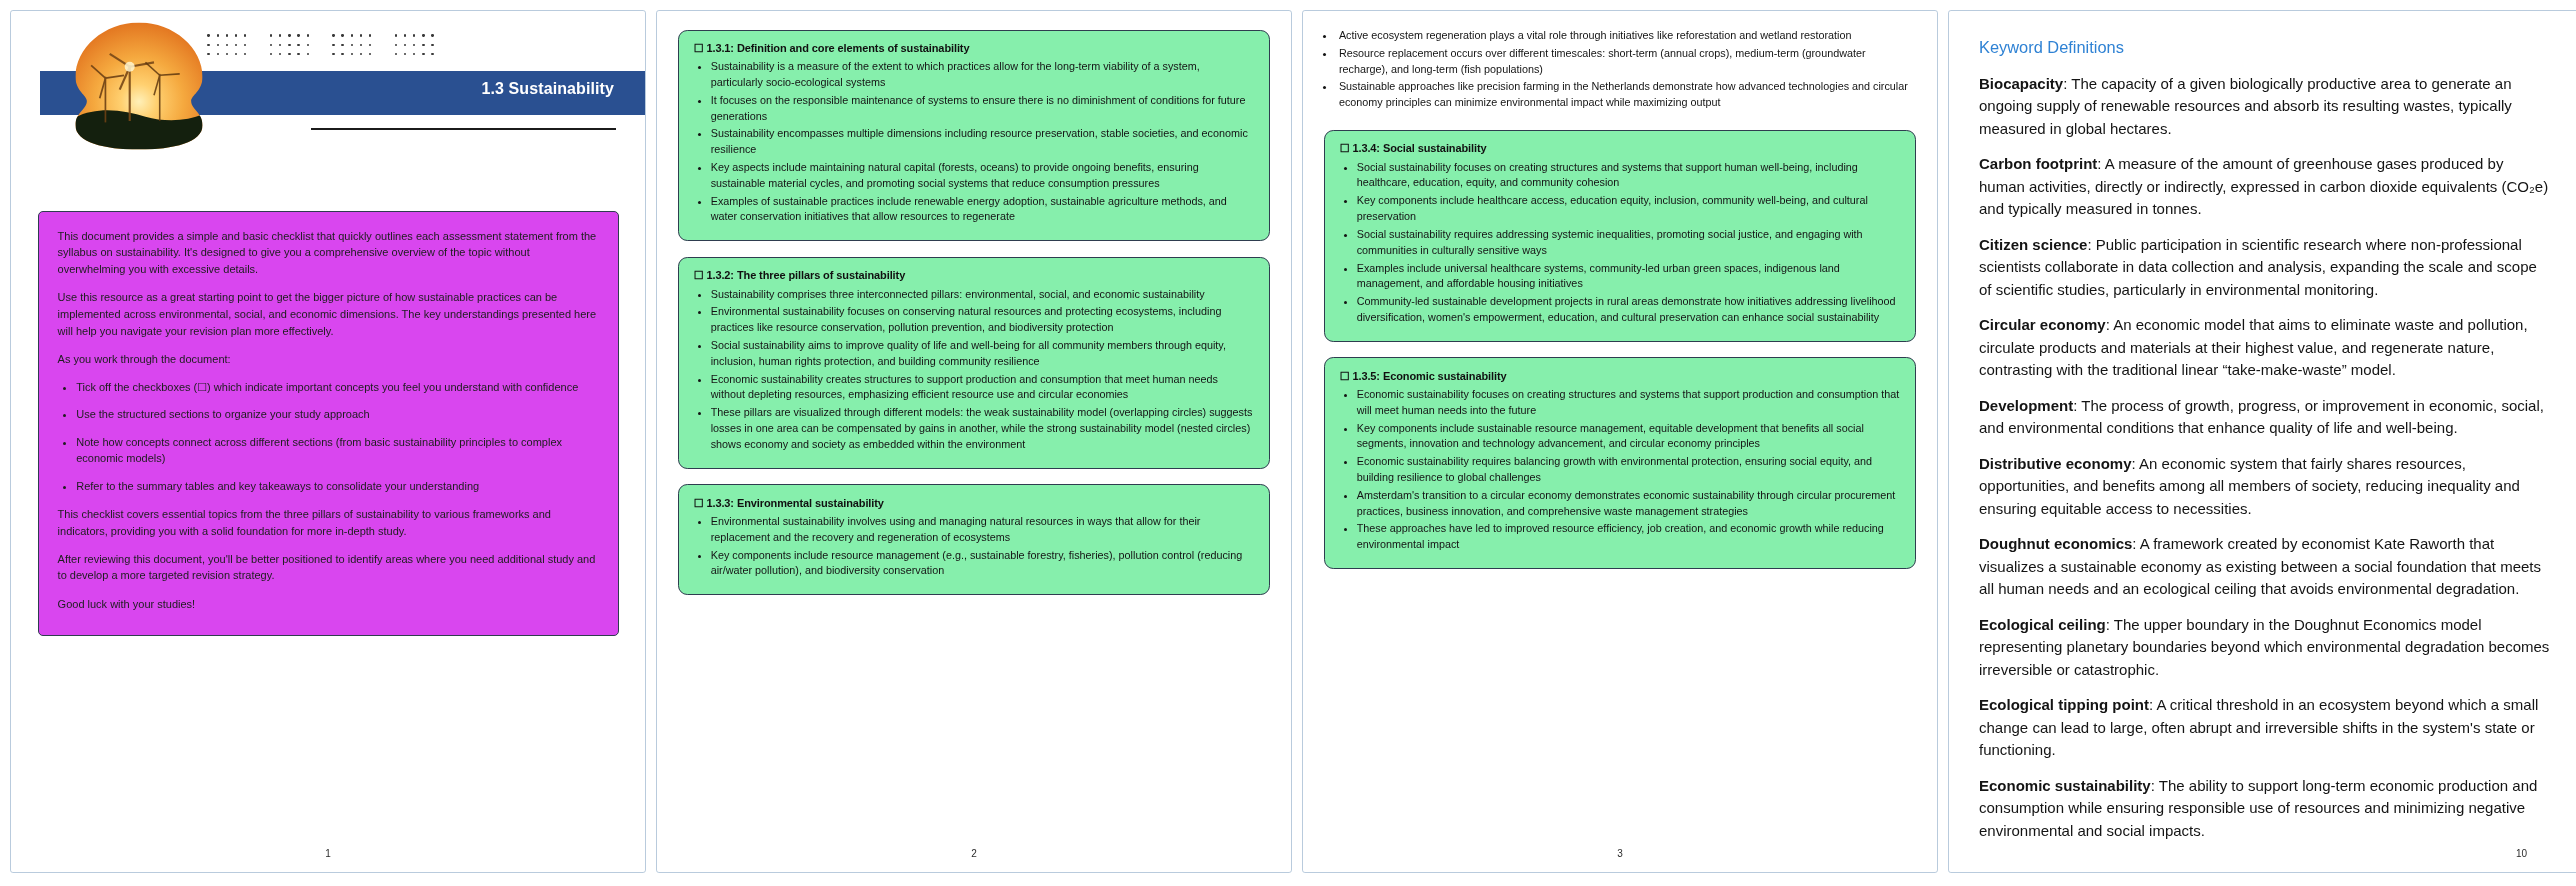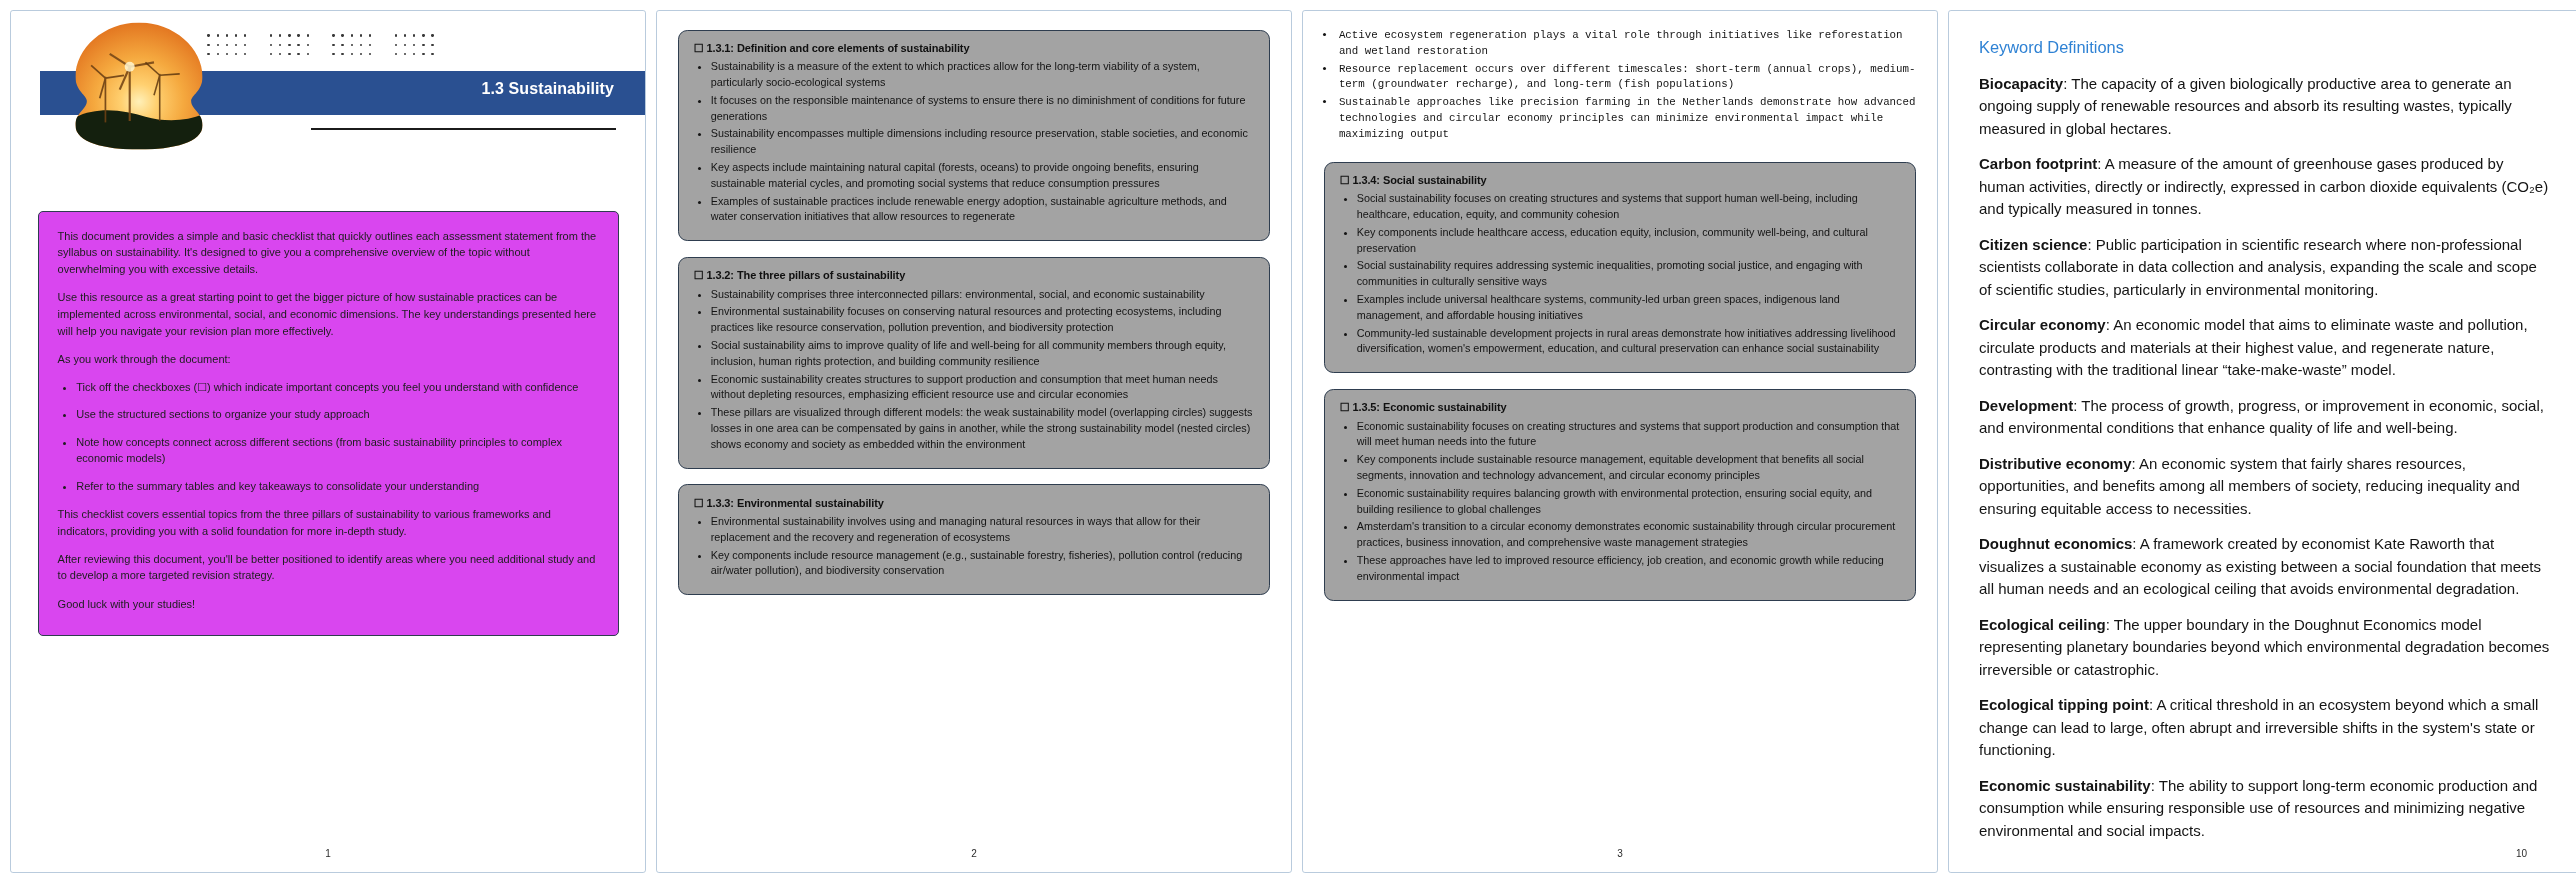--- a/index.html
+++ b/index.html
@@ -107,21 +107,21 @@
     color: #1d1d1d;
     margin-bottom: 10.7px;
   }
   .callout li:last-child { margin-bottom: 8px; }
 
   
   .col-pad { padding: 18.6px 21.4px 0 21.4px; }
   .card {
     border: 1.1px solid #2e3d4f;
     border-radius: 9.3px;
-    background: #a3a3a3;
+    background: #86efac;
     padding: 11.4px 14.3px 13px 14.3px;
     margin-bottom: 15.7px;
   }
   .card-title {
     font-size: 11px;
     font-weight: bold;
     color: #101010;
     margin: 0 0 4.3px 0;
     letter-spacing: -0.1px;
   }
@@ -132,21 +132,20 @@
     color: #141414;
     margin-bottom: 2.1px;
   }
   .bare-list { padding: 17px 21.4px 0 33px; margin: 0; }
   .bare-list li {
     font-size: 10.8px;
     line-height: 1.46;
     color: #141414;
     margin-bottom: 2.1px;
     padding-left: 2.9px;
-    font-family: Liberation Mono, monospace;
   }
 
   
   .kw-pad { padding: 27px 30px 0 30px; }
   .kw-head {
     color: #2f82d4;
     font-size: 16.4px;
     font-weight: normal;
     margin: 0 0 15.7px 0;
   }

